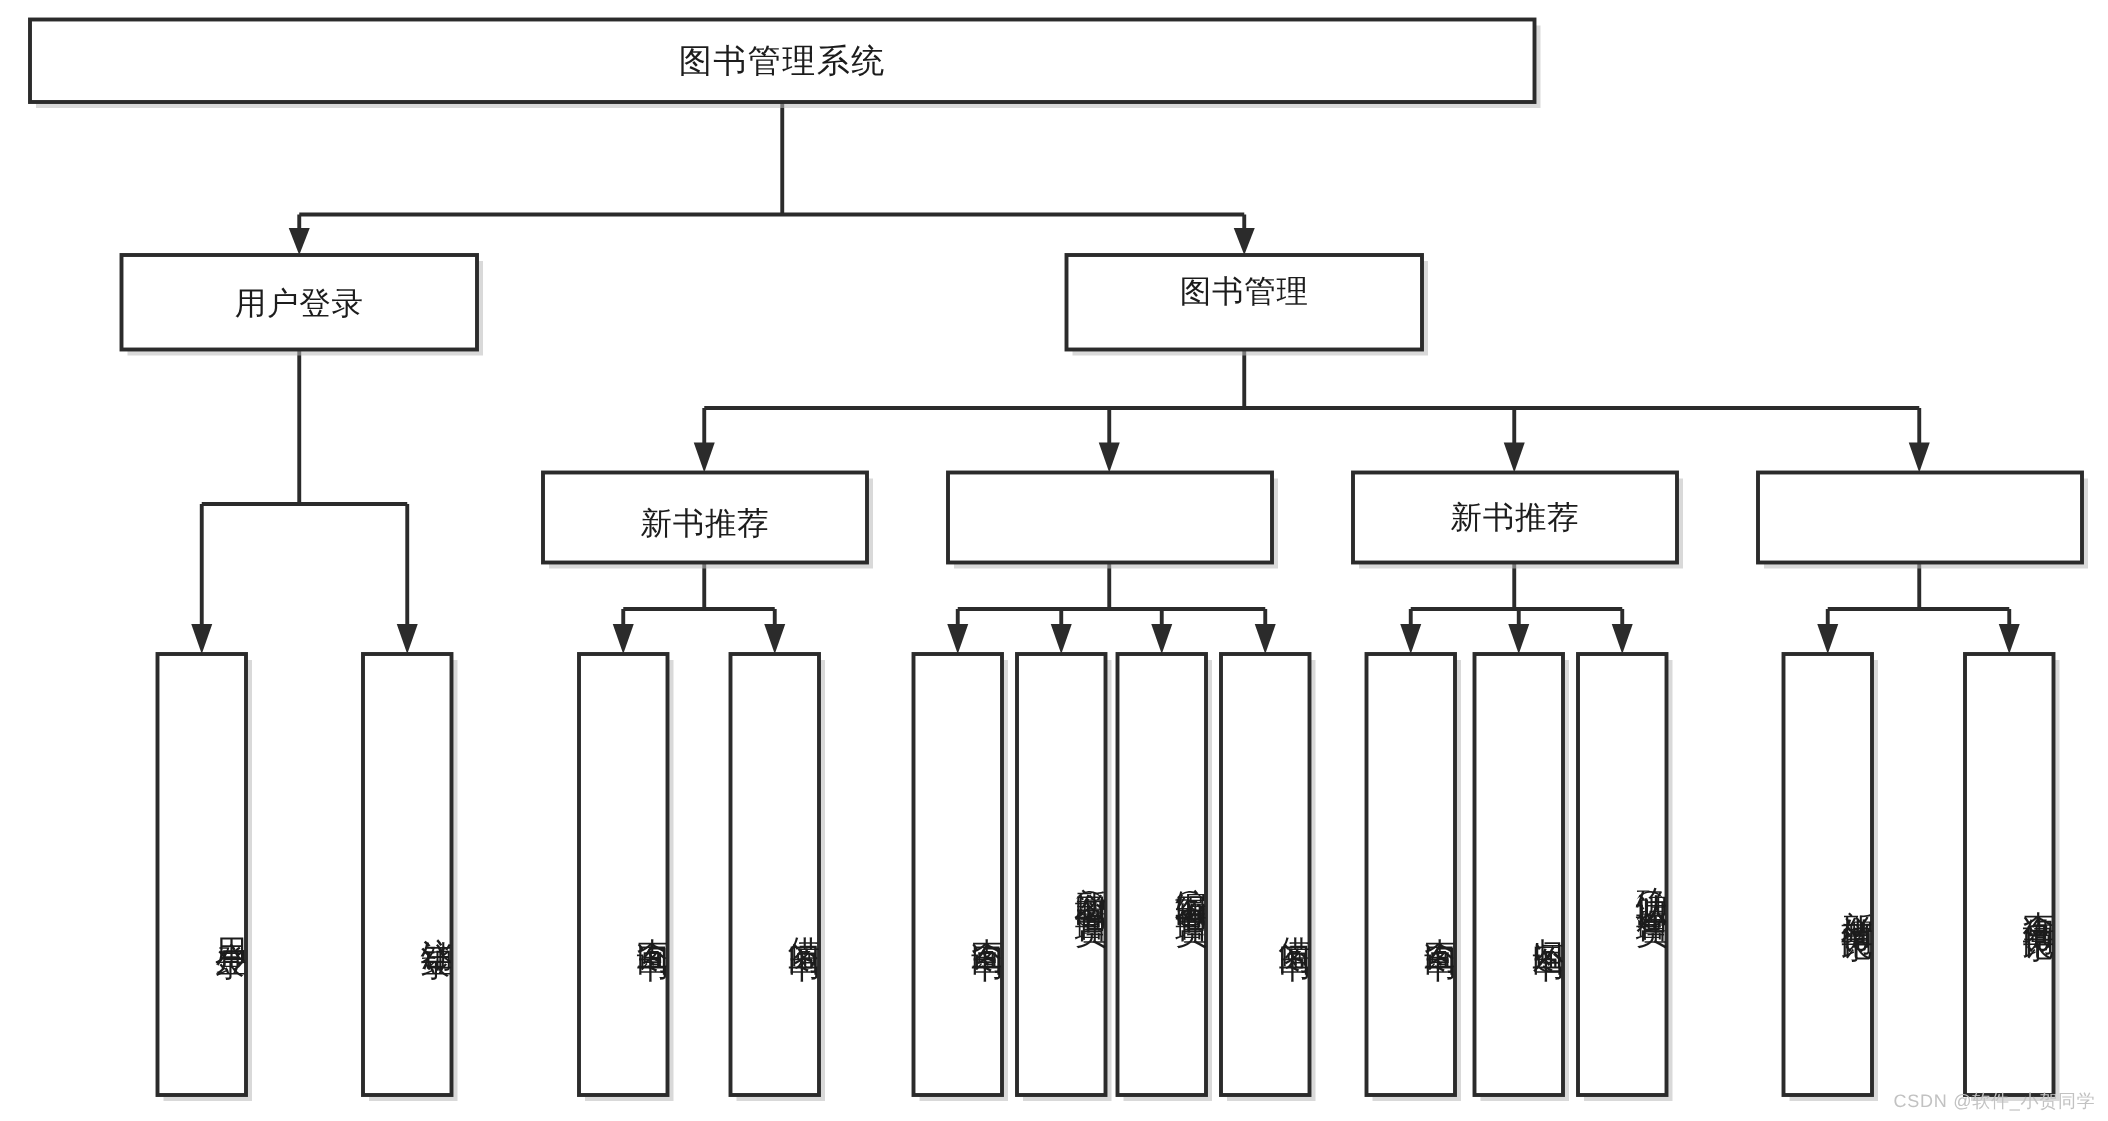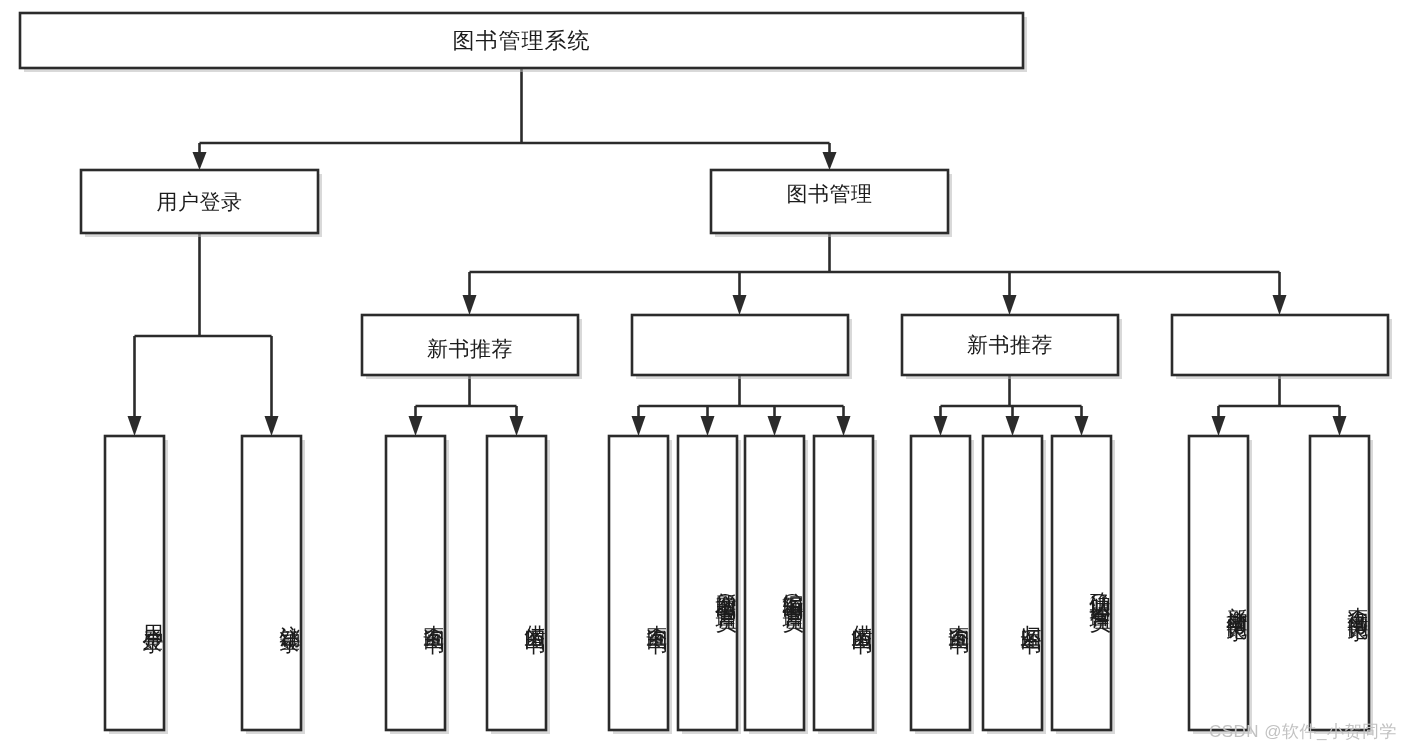--- a/index.html
+++ b/index.html
@@ -71,21 +71,21 @@
     letter-spacing: 3px;
     line-height: 1;
     white-space: nowrap;
     align-items: flex-start;
     padding-top: 0;
   }
   .watermark {
     position: absolute;
     right: 8px;
     bottom: 4px;
-    font-size: 17px;
+    font-size: 12px;
     color: #c2c2c2;
     font-family: "Liberation Sans", "DejaVu Sans", sans-serif;
     letter-spacing: 0.5px;
     white-space: nowrap;
     pointer-events: none;
   }
 </style>
 </head>
 <body>
 

